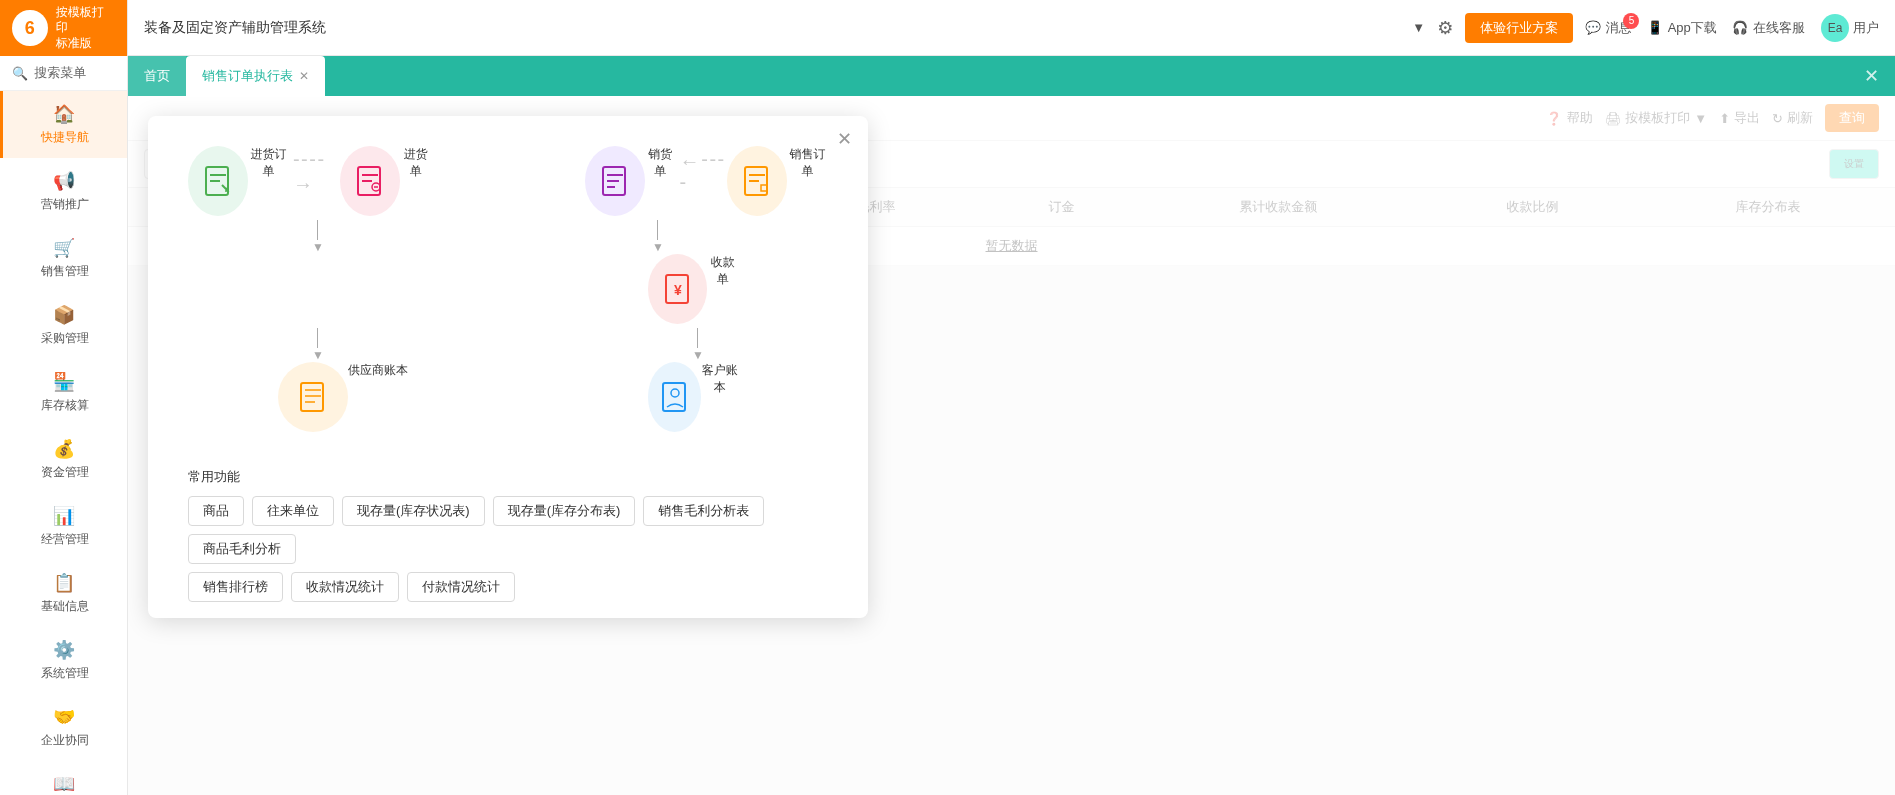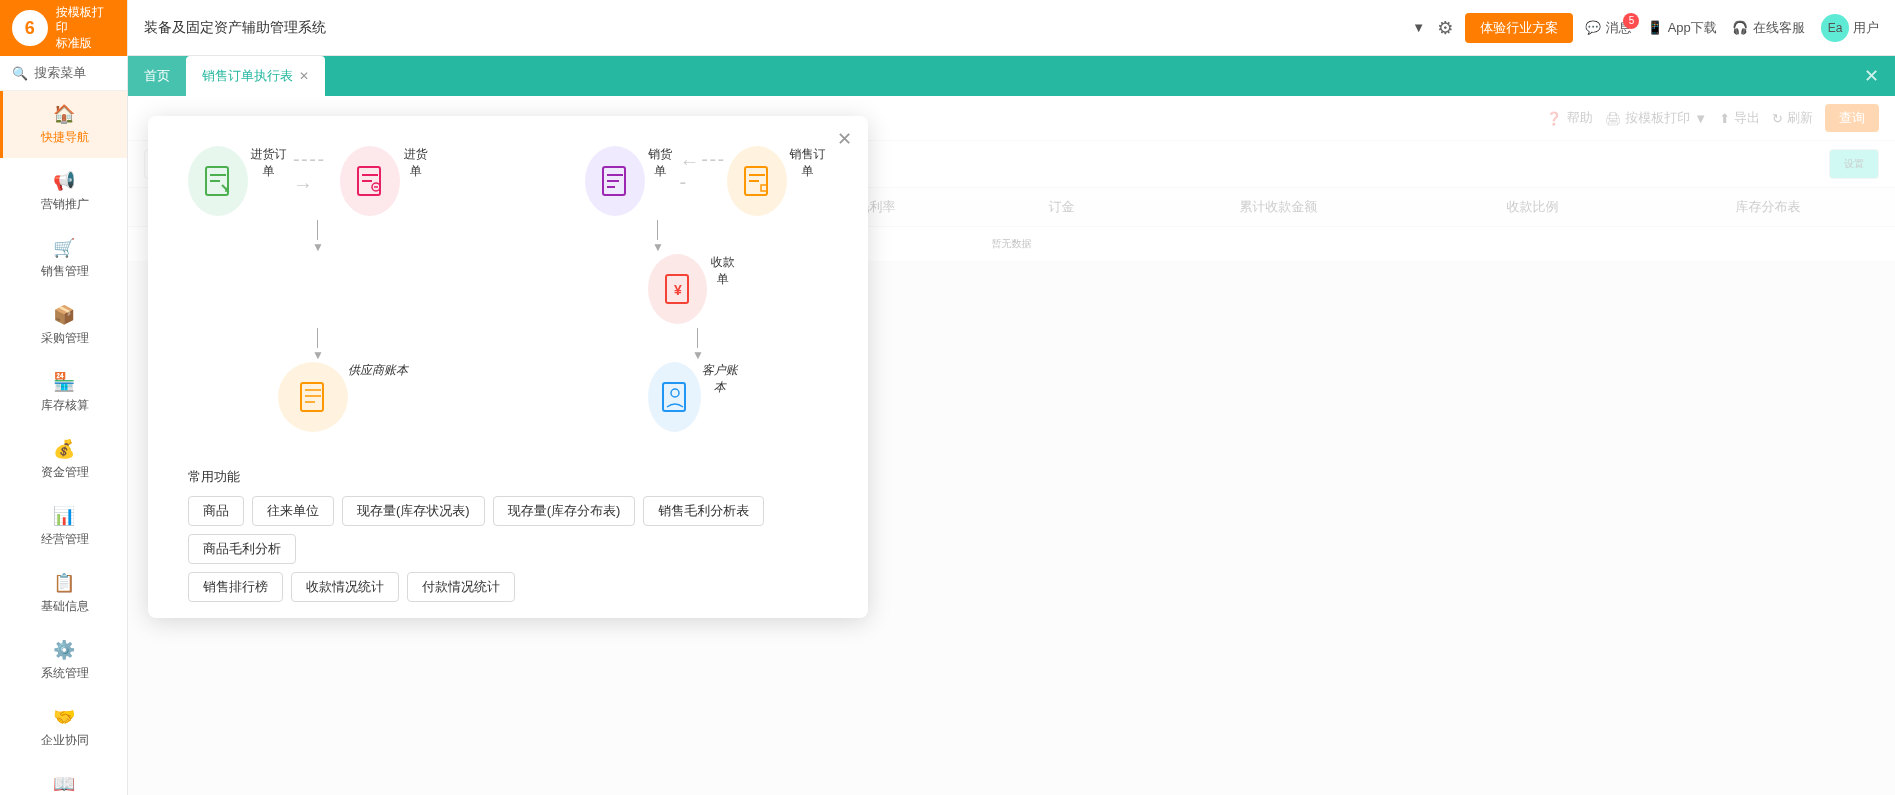--- a/index.html
+++ b/index.html
@@ -53,21 +53,21 @@
     .filter-input { border: 1px solid #d9d9d9; border-radius: 4px; padding: 4px 8px; font-size: 13px; height: 30px; width: 160px; color: #bbb; }
     .filter-select { border: 1px solid #d9d9d9; border-radius: 4px; padding: 4px 8px; font-size: 13px; height: 30px; width: 120px; background: #fff; color: #333; }
     .filter-btn-white { background: #5eead4; color: #555; border: 1px solid #d9d9d9; padding: 5px 14px; border-radius: 4px; cursor: pointer; font-size: 10px; height: 30px; }
     .filter-more { color: #26b8a0; cursor: pointer; font-size: 13px; display: flex; align-items: center; gap: 2px; }
 
     
     .table-wrapper { background: #fff; overflow: auto; }
     .data-table { width: 100%; border-collapse: collapse; font-size: 13px; }
     .data-table th { background: #fafafa; border-bottom: 1px solid #e8e8e8; padding: 10px 12px; text-align: center; color: #555; font-weight: 500; white-space: nowrap; }
     .data-table td { padding: 10px 12px; border-bottom: 1px solid #f0f0f0; text-align: center; color: #333; }
-    .empty-tip { text-align: center; padding: 60px; color: #999; font-size: 10px; }
+    .empty-tip { text-align: center; padding: 60px; color: #999; font-size: 13px; text-decoration: underline; }
 
     
     .modal-overlay { position: absolute; top: 0; left: 0; right: 0; bottom: 0; background: rgba(255,255,255,0.7); display: flex; align-items: flex-start; justify-content: flex-start; padding: 20px; z-index: 100; }
     .modal { background: #fff; border-radius: 8px; box-shadow: 0 4px 24px rgba(0,0,0,0.15); width: 720px; max-height: 540px; overflow: hidden; position: relative; }
     .modal-close { position: absolute; top: 12px; right: 16px; cursor: pointer; color: #999; font-size: 18px; z-index: 10; }
 
     
     .flow-area { padding: 30px 40px 20px 40px; }
     .flow-row { display: flex; align-items: center; gap: 0; margin-bottom: 0; }
     .flow-item { display: flex; flex-direction: row; align-items: flex-start; min-width: 90px; }
@@ -374,21 +374,21 @@
               <div style="flex:1;"></div>
               <div style="width:80px; display:flex; justify-content:center; margin-right:0; margin-left:auto;">
                 <div style="display:flex;flex-direction:column;align-items:center;">
                   <div style="width:1px;height:20px;background:#aaa;"></div>
                   <div style="color:#aaa;font-size:12px;">▼</div>
                 </div>
               </div>
               <div style="width:90px;"></div>
             </div>
 
-            <div style="display:flex; margin-top:0px;font-style:italic;">
+            <div style="display:flex; margin-top:0px;">
               <div style="width:90px;"></div>
               <div class="flow-item">
                 <div class="flow-circle yellow-orange">
                   <svg width="36" height="36" viewBox="0 0 36 36">
                       <rect x="6" y="4" width="22" height="28" rx="2" fill="none" stroke="#ff9800" stroke-width="2"></rect>
                       <line x1="10" y1="11" x2="26" y2="11" stroke="#ff9800" stroke-width="1.5"></line>
                       <line x1="10" y1="17" x2="26" y2="17" stroke="#ff9800" stroke-width="1.5"></line>
                       <line x1="10" y1="23" x2="20" y2="23" stroke="#ff9800" stroke-width="1.5"></line>
                     </svg>
                 </div>

